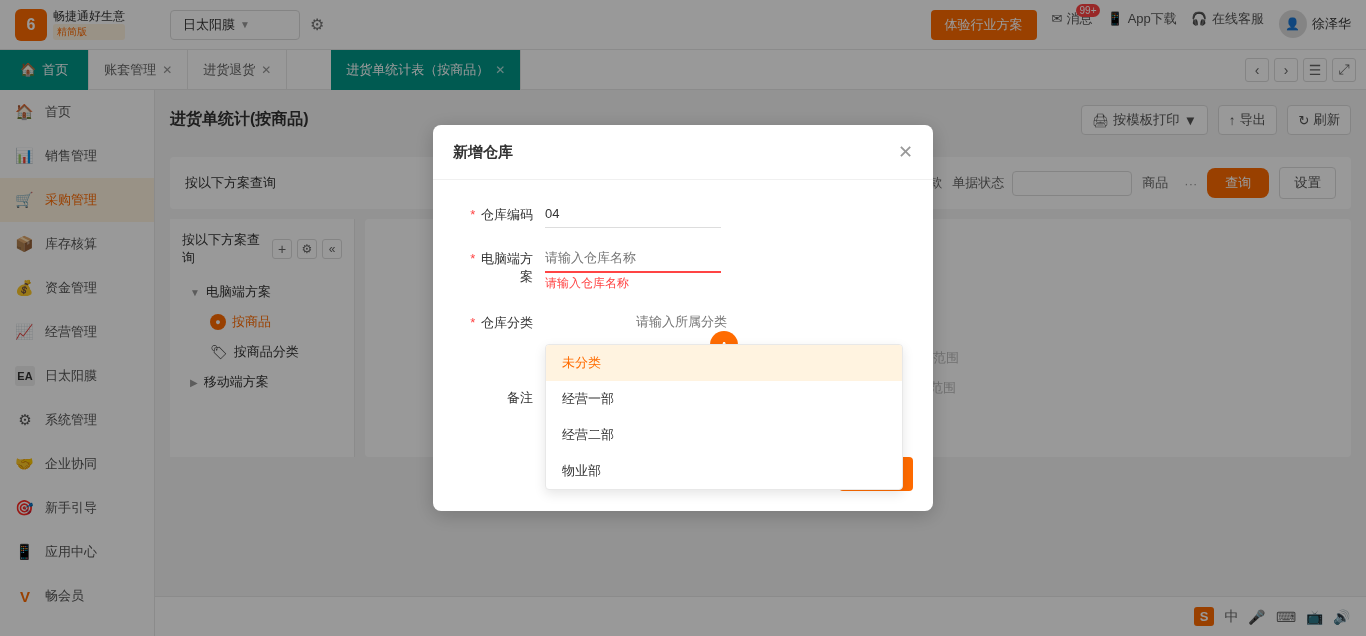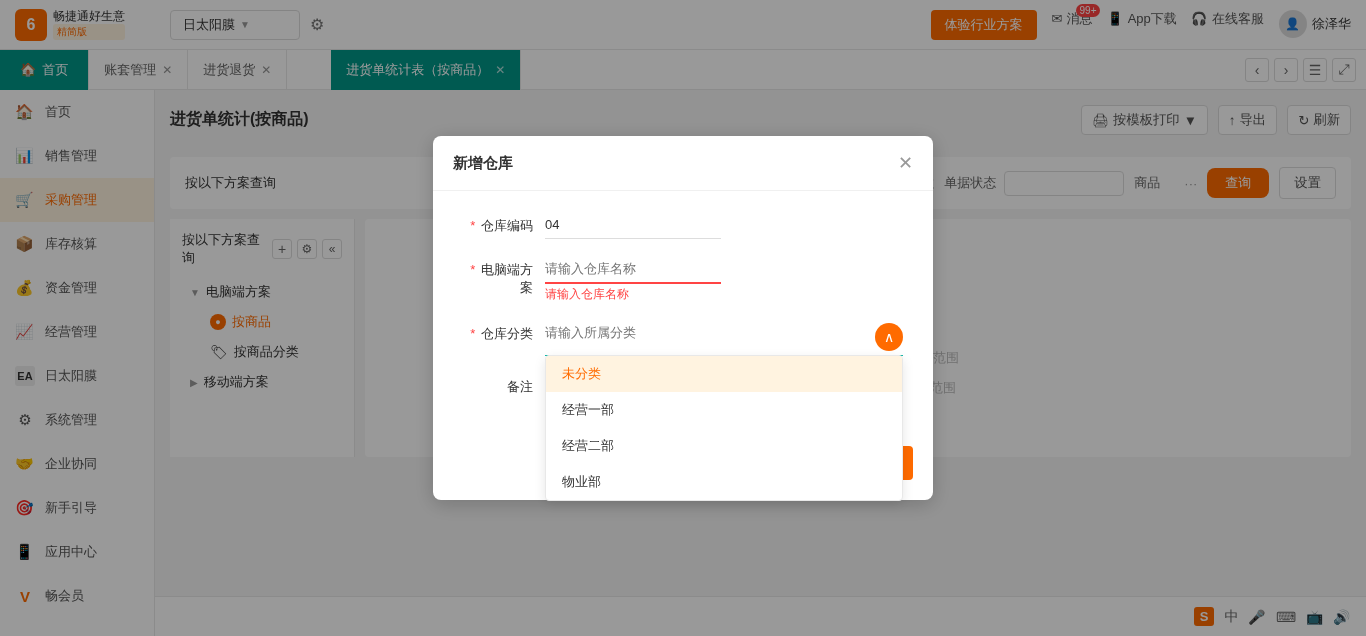--- a/index.html
+++ b/index.html
@@ -248,23 +248,24 @@
       outline: none;
     }
     .form-input.error { border-bottom: 2px solid #ff4444; }
     .error-tip { color: #ff4444; font-size: 12px; margin-top: 2px; }
     .form-input-wrapper { flex: 1; position: relative; }
 
     
     .category-wrapper { flex: 1; position: relative; }
     .category-input-row {
       display: flex;
-      align-items: flex-start;
-      border-bottom: 1px solid #14b8a6;
+      align-items: center;
+      border-bottom: 4px solid #14b8a6;
       padding: 4px 0;
+      flex-direction: column;
     }
     .category-input {
       flex: 1;
       border: none;
       font-size: 13px;
       color: #999;
       outline: none;
       padding: 2px 0;
     }
     .category-arrow-btn {
@@ -508,21 +509,21 @@
 
     <div style="background:white;border-radius:4px;padding:10px 15px;margin-bottom:10px;display:flex;align-items:center;gap:10px;">
       <span style="color:#333;font-size:13px;">按以下方案查询</span>
       <div style="margin-left:auto;display:flex;align-items:center;gap:8px;">
         <span style="color:#666;font-size:13px;">付款</span>
       </div>
       <div style="display:flex;align-items:center;gap:8px;">
         <span style="color:#666;font-size:13px;">单据状态</span>
         <select class="filter-select" style="width:120px;"></select>
       </div>
-      <div style="display:flex;align-items:center;gap:24px;">
+      <div style="display:flex;align-items:center;gap:16px;">
         <span style="color:#666;font-size:13px;">商品</span>
         <span style="color:#999;cursor:pointer;">···</span>
       </div>
       <button class="btn-query">查询</button>
       <button class="btn-settings">设置</button>
     </div>
 
     <div class="content-split">
 
       <div class="left-panel">

